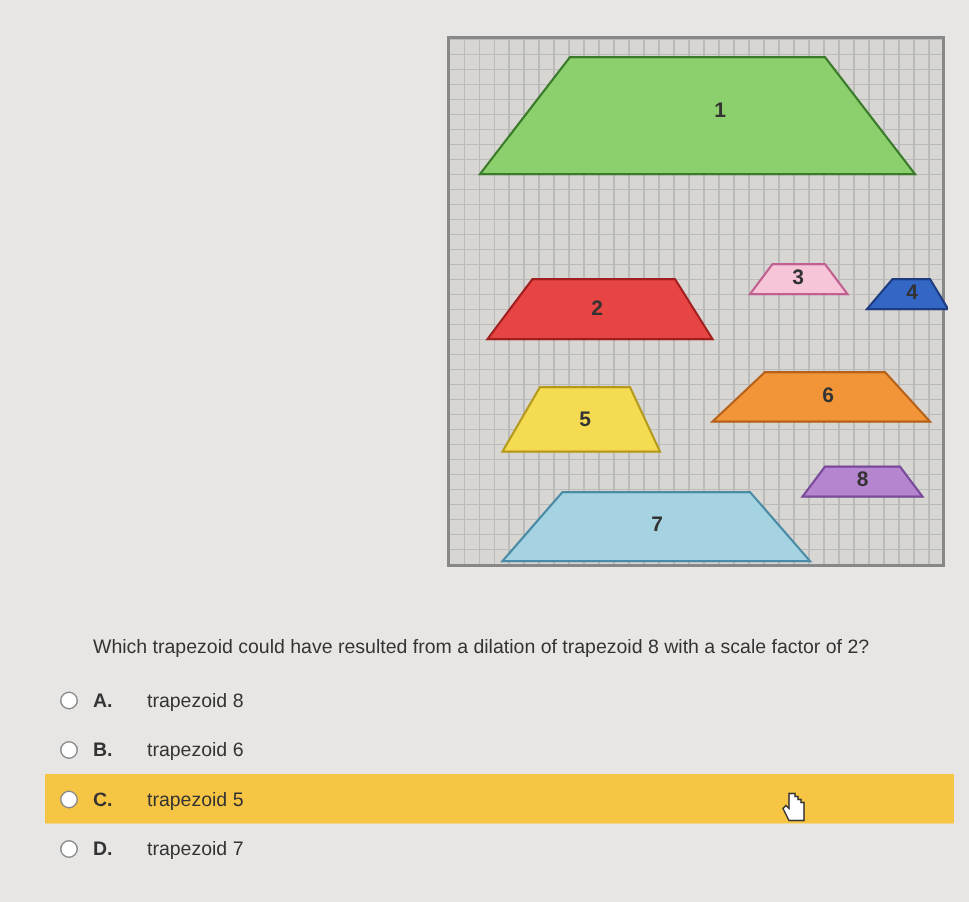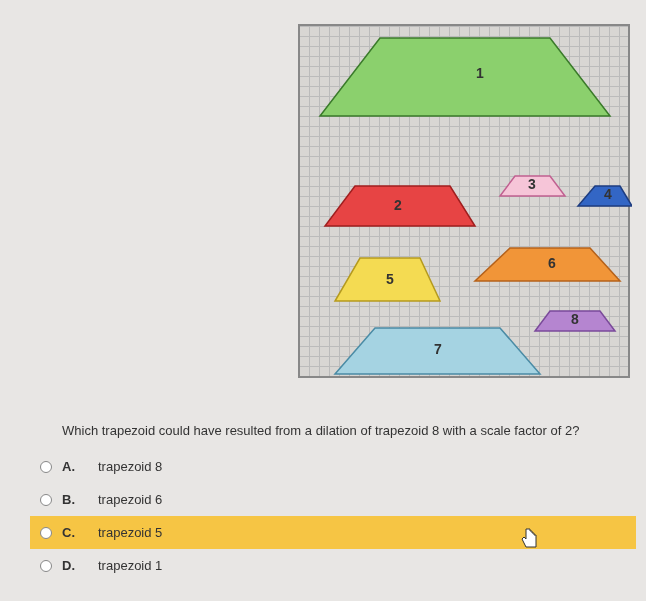--- a/index.html
+++ b/index.html
@@ -117,21 +117,21 @@
     <span>trapezoid 6</span>
   </div>
   <div class="option highlighted">
     <span class="radio"></span>
     <span class="option-letter">C.</span>
     <span>trapezoid 5</span>
   </div>
   <div class="option">
     <span class="radio"></span>
     <span class="option-letter">D.</span>
-    <span>trapezoid 1</span>
+    <span>trapezoid 7</span>
   </div>
 </div>
 
 <div class="cursor">
   <svg width="20" height="24" viewBox="0 0 20 24">
     <path d="M6 2 L6 12 L4 10 L2 12 L6 20 L16 20 L16 8 L14 8 L14 6 L12 6 L12 4 L10 4 L10 2 Z" fill="#fff" stroke="#333" stroke-width="1"></path>
   </svg>
 </div>
 
 </body></html>

